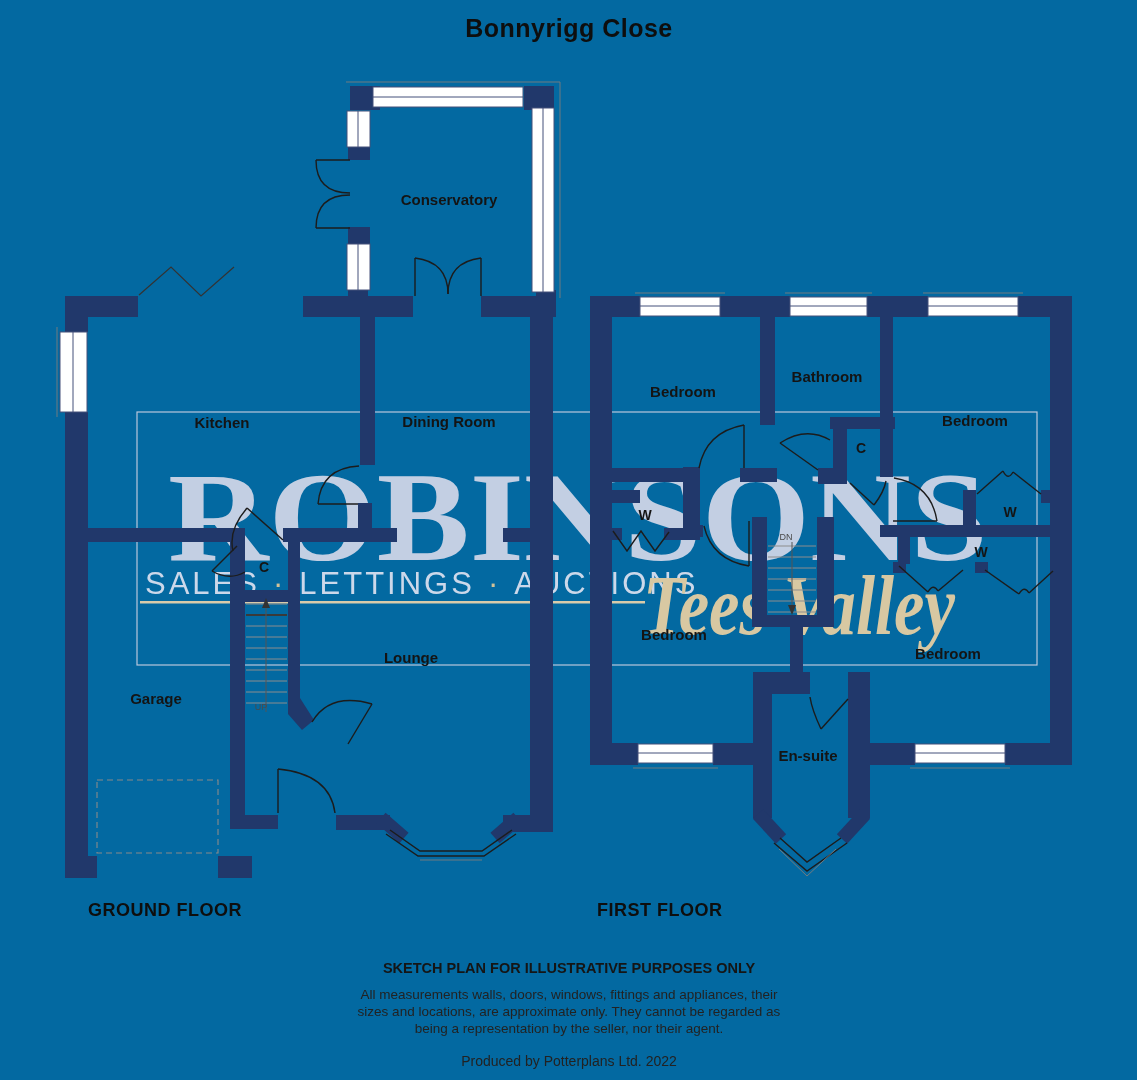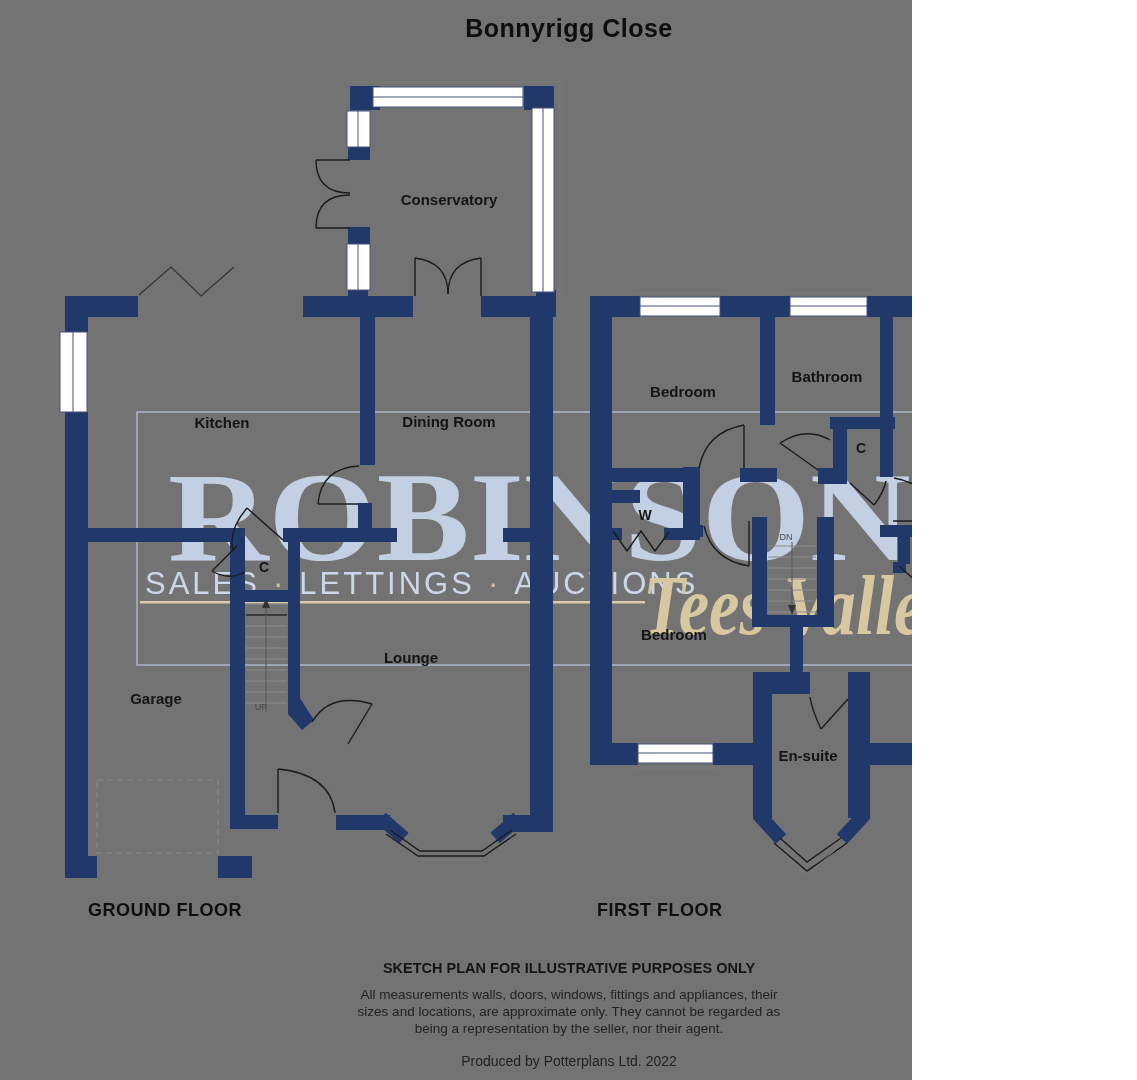--- a/index.html
+++ b/index.html
@@ -1,16 +1,16 @@
 <!DOCTYPE html>
 <html><head>
 <meta charset="utf-8">
 <style>
   html,body{margin:0;padding:0;background:#ffffff;}
-  .page{position:relative;width:912px;height:1080px;background:#737373;overflow:hidden;
+  .page{position:relative;width:1137px;height:1080px;background:#0369a1;overflow:hidden;
         font-family:"Liberation Sans",sans-serif;}
   svg{display:block}
   
   .w{fill:#21386b;stroke:none}
   .wline{stroke:#21386b;stroke-width:14;fill:none}
   
   .dl{stroke:#1c1c1c;stroke-width:1.4;fill:none}
   .zz{stroke:#333;stroke-width:1.2;fill:none}
   
   .tl{stroke:#8d8d8d;stroke-width:1;fill:none}

